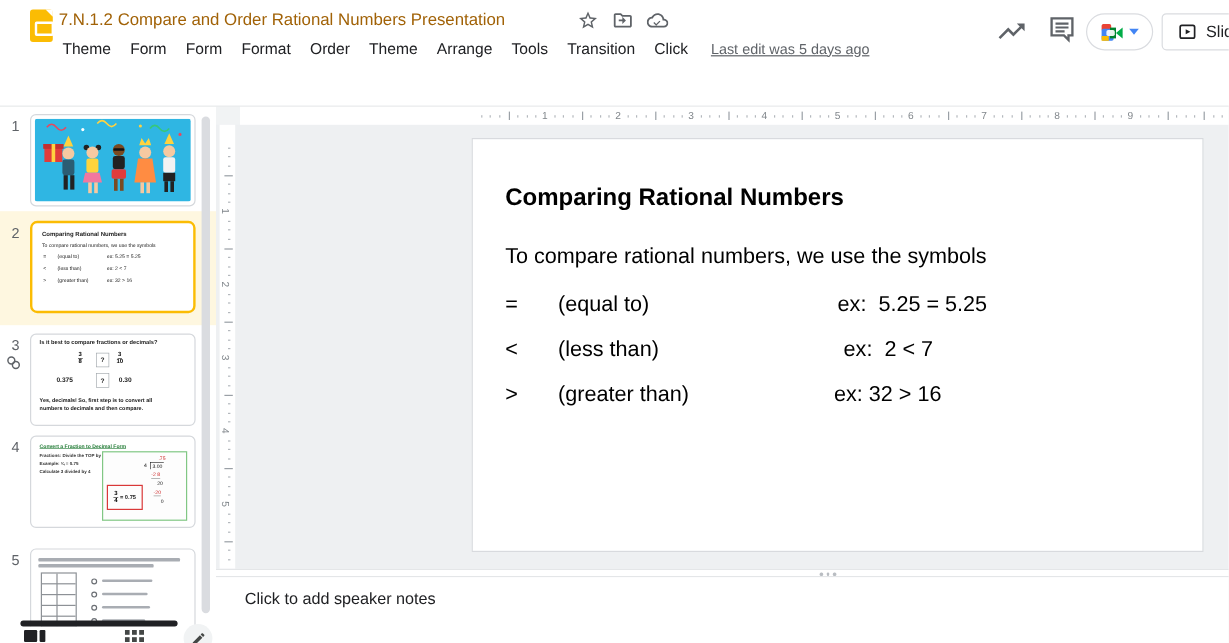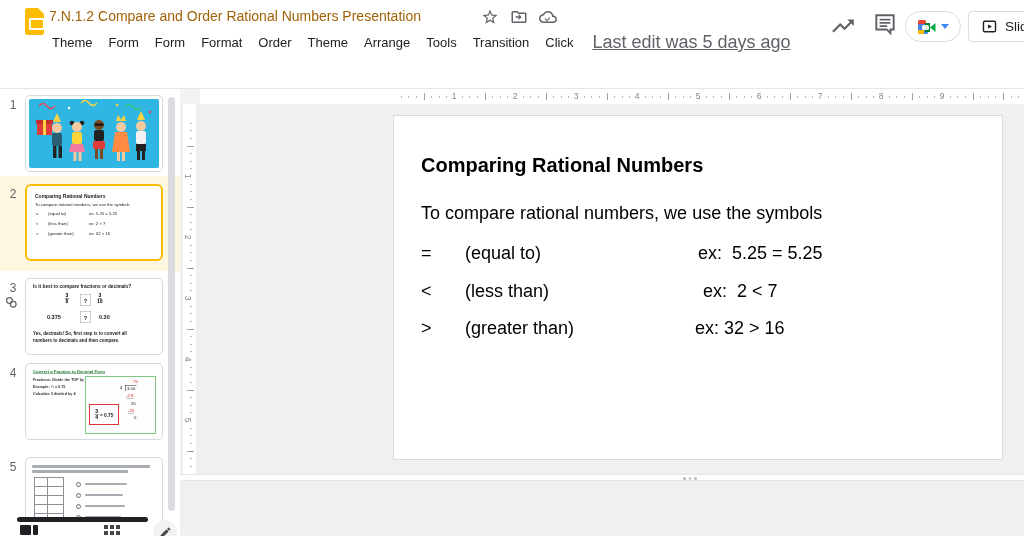--- a/index.html
+++ b/index.html
@@ -15,21 +15,21 @@
     border-left:6px solid transparent; border-top:6px solid #fff;
     border-bottom:0; }
   .slides-logo::after { content:''; position:absolute; left:3.5px; top:10px; width:12px; height:8px;
     border:2.5px solid #fff; border-radius:1.5px; }
   .doc-title { position:absolute; left:49px; top:8px; font-size:14px; font-weight:500;
     color:#a16207; white-space:nowrap; }
   .title-icons { position:absolute; left:481px; top:8px; display:flex; gap:11px; align-items:center; }
   .hicon { width:18px; height:18px; color:#5f6368; }
   .menu-row { position:absolute; left:49px; top:32px; display:flex; gap:10px; align-items:center; }
   .menu-item { font-size:13px; color:#202124; padding:1px 3px; cursor:default; white-space:nowrap; }
-  .last-edit { font-size:18px; color:#5f6368; text-decoration:underline; margin-left:6px; white-space:nowrap; }
+  .last-edit { font-size:12px; color:#5f6368; text-decoration:underline; margin-left:6px; white-space:nowrap; }
   .header-right { position:absolute; right:0; top:0; height:56px; }
   .trend-btn { position:absolute; left:-194px; top:13px; width:26px; height:26px; color:#5f6368; }
   .comment-btn { position:absolute; left:-152px; top:11px; width:26px; height:26px; color:#5f6368; }
   .meet-pill { position:absolute; left:-119px; top:11px; width:56px; height:31px; background:#fff;
     border:1px solid #dadce0; border-radius:16px; display:flex; align-items:center; justify-content:center; gap:4px; }
   .meet-caret { width:0; height:0; border-left:4px solid transparent; border-right:4px solid transparent;
     border-top:5px solid #4285f4; }
   .slideshow-btn { position:absolute; left:-56px; top:11px; width:110px; height:31px; background:#fff;
     border:1px solid #dadce0; border-radius:4px; display:flex; align-items:center; gap:7px; padding-left:12px; }
   .slideshow-btn span { font-size:13.5px; font-weight:500; color:#202124; white-space:nowrap; }
@@ -595,15 +595,18 @@
       </div>
     </div>
 
     <div class="notes-divider">
       <div class="nd-dots">
           <i></i>
           <i></i>
           <i></i>
         </div>
     </div>
+    <div class="notes-area">
+      <div class="notes-text">Click to add speaker notes</div>
+    </div>
   </div>
 
 </div>
 
 </body></html>

